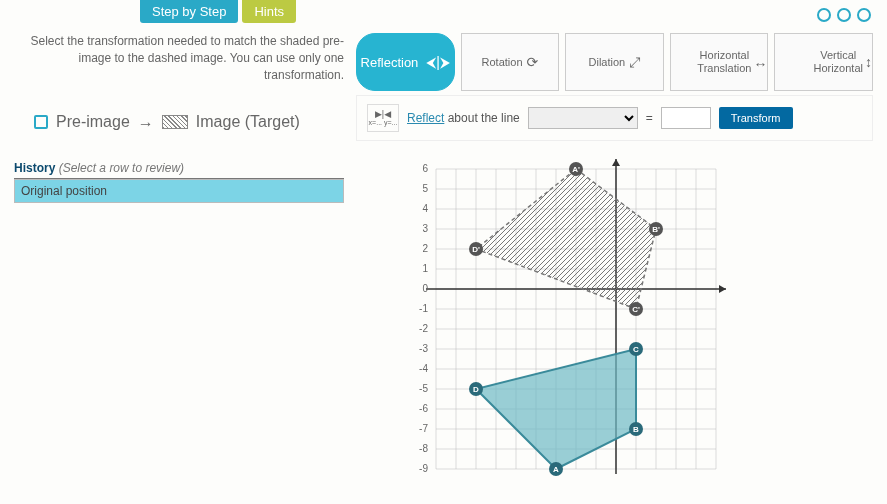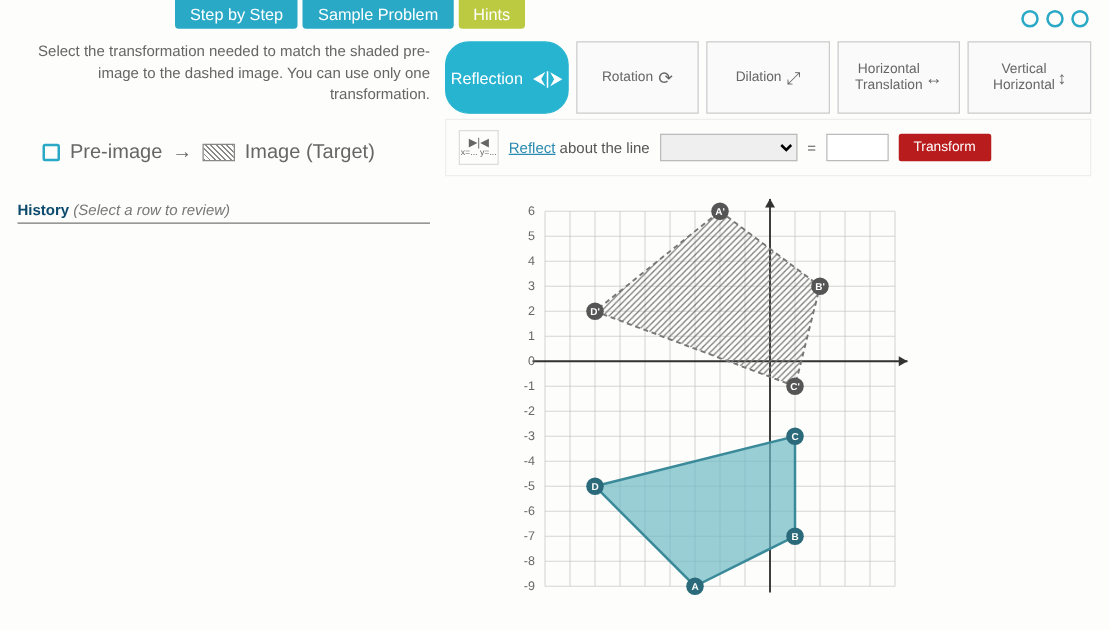--- a/index.html
+++ b/index.html
@@ -18,43 +18,42 @@
 .hatch { width: 26px; height: 14px; background: repeating-linear-gradient(45deg,#888,#888 1px,transparent 1px,transparent 3px); border: 1px solid #888; }
 .hist-head { margin-top: 30px; font-size: 12px; border-bottom: 1px solid #777; padding-bottom: 3px; }
 .hist-head b { color: #0c4a6e; }
 .hist-head i { font-style: italic; color: #777; text-align: right; }
 .hist-row { background: #7cd4e6; padding: 4px 6px; font-size: 12px; border: 1px solid #bbb; color: #444; }
 .right { flex: 1; }
 .tf-row { display: flex; gap: 6px; }
 .tf-btn { flex: 1; border: 1px solid #ccc; background: #fafafa; height: 58px; display: flex; flex-direction: row; align-items: center; justify-content: center; gap: 4px; font-size: 11px; color: #666; cursor: pointer; }
 .tf-btn.active { background: #27b4d1; color: #fff; border-color: #27b4d1; flex-direction: row; gap: 8px; font-size: 13px; border-radius: 19px; }
 .tf-btn .ic { font-size: 14px; }
-.tf-btn.two { flex-direction: row; gap: 2px; }
+.tf-btn.two { flex-direction: row; gap: 2px; justify-content: flex-end; }
 .tf-btn.two .lbl { text-align: center; line-height: 1.2; }
 .ctrl-row { display: flex; align-items: center; gap: 8px; border: 1px solid #eee; padding: 8px 10px; margin-top: 4px; }
 .small-ic { width: 32px; height: 28px; border: 1px solid #ddd; display: flex; align-items: center; justify-content: center; font-size: 9px; color: #666; flex-direction: column; line-height: 1; }
 .link { color: #2a8ab0; text-decoration: underline; font-size: 12px; }
 .inp { border: 1px solid #bbb; height: 22px; width: 110px; padding: 0 4px; }
 .inp2 { border: 1px solid #bbb; height: 22px; width: 50px; padding: 0 4px; }
-.go-btn { background: #b91c1c; color: #fff; border: 0; padding: 5px 12px; font-size: 11px; border-radius: 2px; cursor: pointer; }
+.go-btn { background: #0369a1; color: #fff; border: 0; padding: 5px 12px; font-size: 11px; border-radius: 2px; cursor: pointer; }
 .graph-wrap { margin: 18px 0 0 40px; }
 svg { display: block; }
 .axis-num { font-size: 10px; fill: #666; }
 .grid line { stroke: #bbb; stroke-width: 0.5; }
 .pre-shape { fill: #6eb9c4; fill-opacity: 0.7; stroke: #3a8a9a; stroke-width: 2; }
 .pt { fill: #2a6a7a; }
 .pt-img { fill: #555; }
 .pt-lbl { font-size: 8px; fill: #fff; font-weight: bold; }
 </style>
 </head>
 <body>
 
 <div class="top-tabs">
   <div class="top-tab">Step by Step</div>
-  <div class="top-tab">Sample Problem</div>
   <div class="top-tab hints">Hints</div>
 </div>
 <div class="dots">
     <span></span>
     <span></span>
     <span></span>
   </div>
 
 <div class="main">
   <div class="left">
@@ -62,20 +61,21 @@
     <div class="legend">
       <span class="sq"></span>
       <span>Pre-image</span>
       <span class="arrow">→</span>
       <span class="hatch"></span>
       <span>Image (Target)</span>
     </div>
     <div class="hist-head">
       <b>History</b> <i>(Select a row to review)</i>
     </div>
+    <div class="hist-row">Original position</div>
   </div>
 
   <div class="right">
     <div class="tf-row">
       <div class="tf-btn active">
         <span>Reflection</span>
           <span class="ic">⮜|⮞</span>
       </div>
       <div class="tf-btn">
         <span>Rotation</span>

